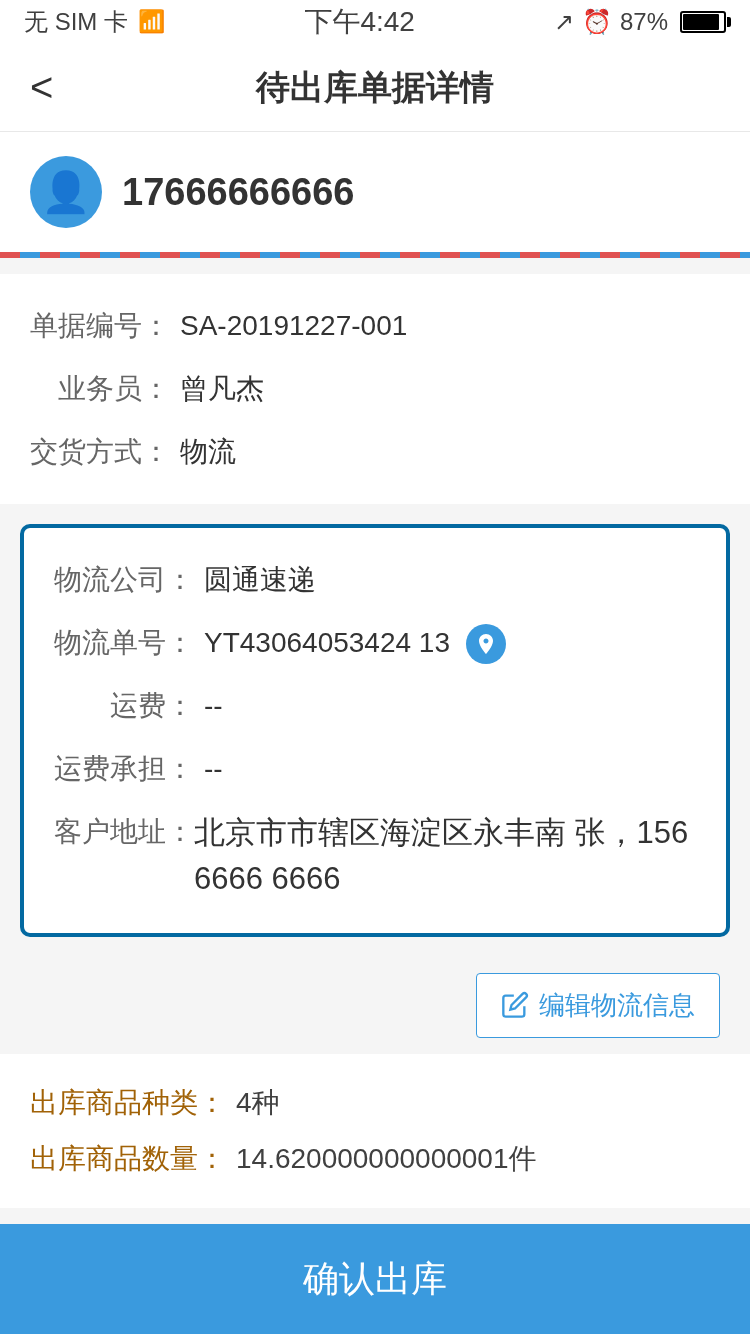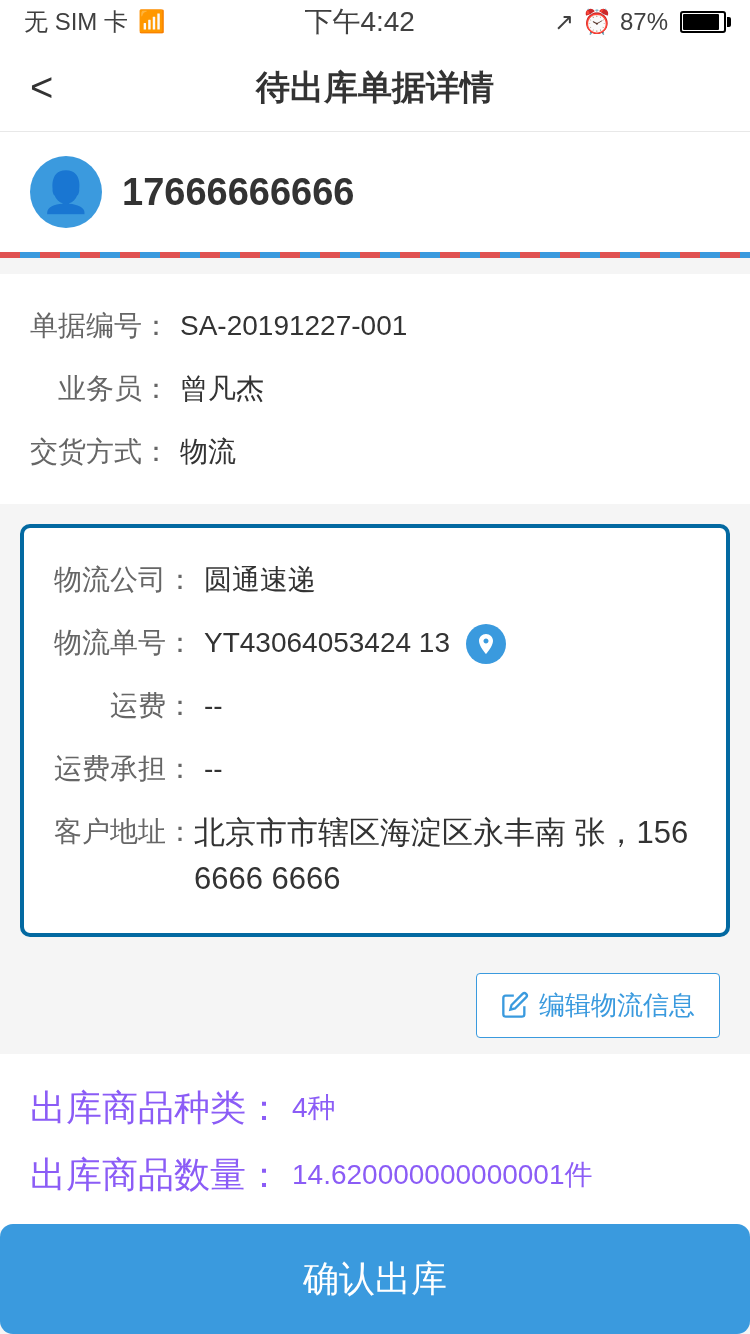--- a/index.html
+++ b/index.html
@@ -219,27 +219,27 @@
     }
     .product-row {
       display: flex;
       align-items: center;
       margin-bottom: 18px;
     }
     .product-row:last-child {
       margin-bottom: 0;
     }
     .product-label {
-      color: #8b5cf6;
-      font-size: 36px;
+      color: #a16207;
+      font-size: 28px;
       min-width: 170px;
       flex-shrink: 0;
     }
     .product-value {
-      color: #8b5cf6;
+      color: #404040;
       font-size: 28px;
       margin-left: 10px;
     }
 
     
     .view-btn-container {
       display: flex;
       justify-content: flex-end;
       padding: 20px 30px 30px 30px;
     }
@@ -267,21 +267,20 @@
       position: fixed;
       bottom: 0;
       left: 0;
       width: 750px;
       height: 110px;
       background: #3a9ade;
       display: flex;
       align-items: center;
       justify-content: center;
       cursor: pointer;
-      border-radius: 13px;
     }
     .confirm-btn-text {
       color: #fff;
       font-size: 36px;
       font-weight: 500;
     }
 
     
     .wifi-icon {
       display: inline-block;

